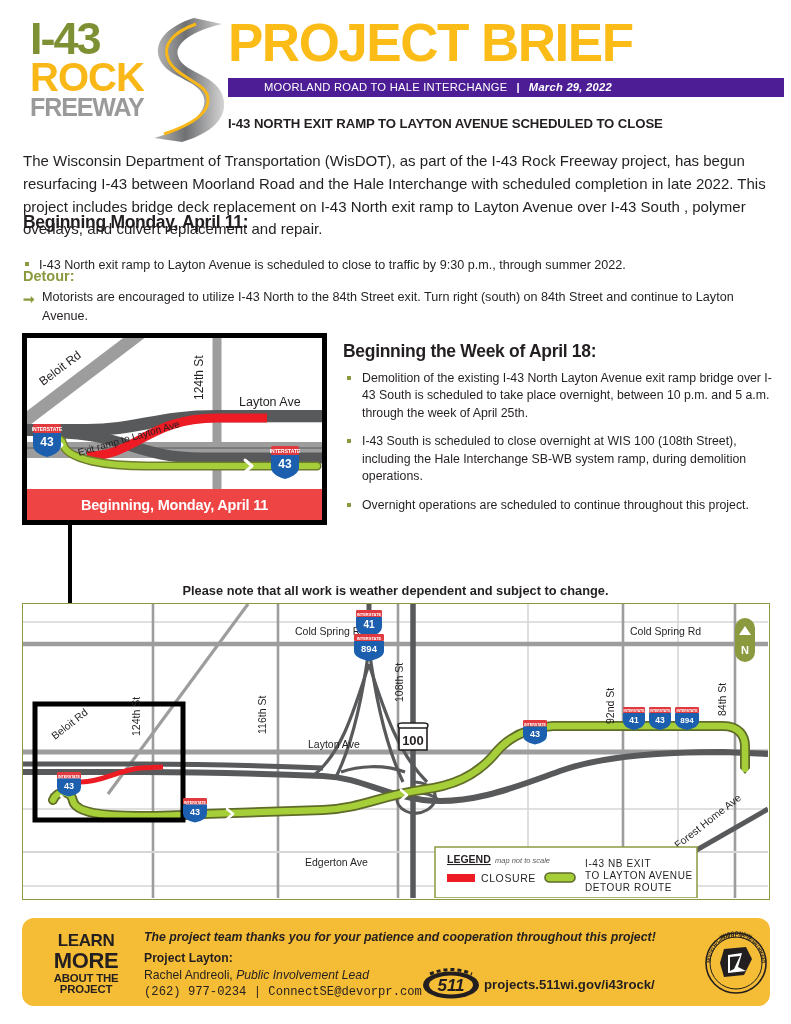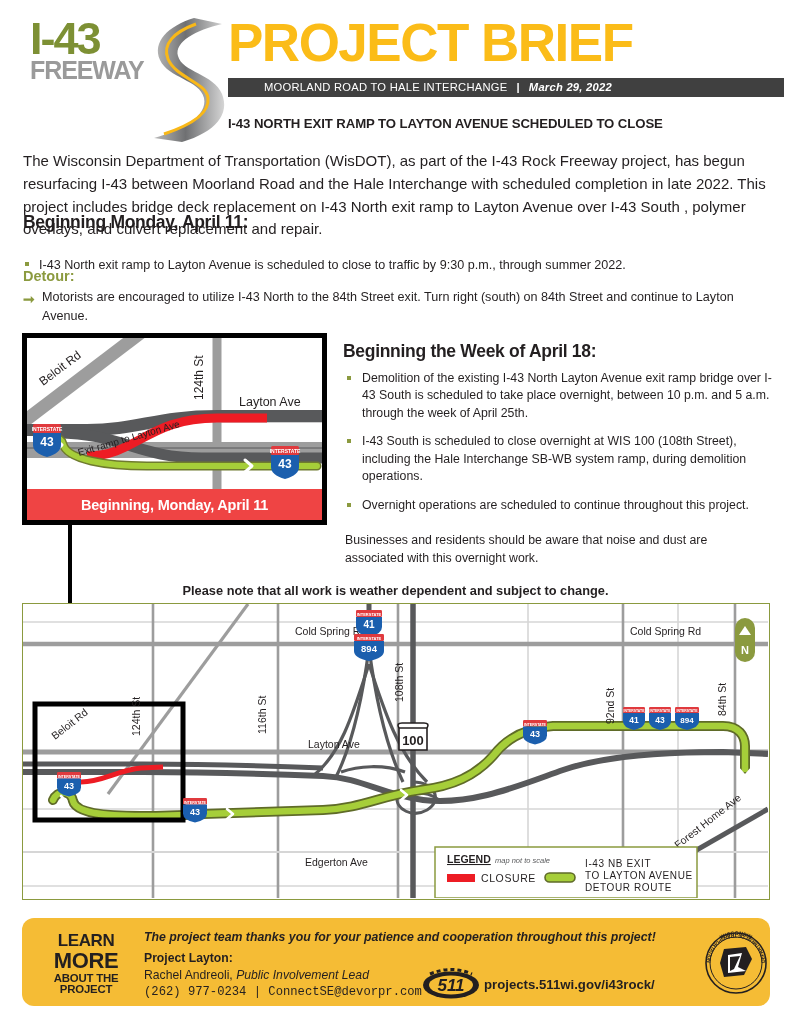--- a/index.html
+++ b/index.html
@@ -30,21 +30,21 @@
   }
   .logo-road { position: absolute; left: 120px; top: 2px; }
 
   .title-main {
     position: absolute; left: 228px; top: 16px;
     font-size: 53px; font-weight: bold; letter-spacing: -1.5px;
     color: #fbbc18; line-height: 1;
   }
   .subbar {
     position: absolute; left: 228px; top: 78px; width: 556px; height: 19px;
-    background: #404040;
+    background: #4c1d95;
   }
   .subbar-inner {
     position: absolute; left: 36px; top: 3px;
     font-size: 11.2px; letter-spacing: 0.25px; color: #ffffff;
   }
   .subbar-inner .sep { padding: 0 9px; font-weight: bold; }
   .subbar-inner .date { font-style: italic; font-weight: bold; }
   .headline {
     position: absolute; left: 228px; top: 116px;
     font-size: 13.2px; font-weight: bold; letter-spacing: -0.1px; color: #231f20;
@@ -161,20 +161,21 @@
             <stop offset="0.45" stop-color="#6f7072"></stop>
             <stop offset="1" stop-color="#d5d5d5"></stop>
           </linearGradient>
         </defs>
         <path d="M56 2 C30 10 14 26 22 44 C30 62 62 64 66 82 C70 100 44 114 16 122
                  L44 126 C78 116 92 98 84 78 C76 58 44 56 40 40 C36 26 58 14 84 8 Z" fill="url(#rdg)"></path>
         <path d="M58 8 C36 16 24 28 30 43 C38 62 68 66 70 82 C72 99 50 110 26 118" fill="none" stroke="#f9b818" stroke-width="3"></path>
       </svg>
       <div class="logo-text">
         <div class="logo-i43">I-43</div>
+        <div class="logo-rock">ROCK</div>
         <div class="logo-freeway">FREEWAY</div>
       </div>
     </div>
 
     <div class="title-main">PROJECT BRIEF</div>
 
     <div class="subbar">
       <div class="subbar-inner">
         <span>MOORLAND ROAD TO HALE INTERCHANGE</span><span class="sep">|</span><span class="date">March 29, 2022</span>
       </div>
@@ -244,21 +245,20 @@
     </svg>
     <div class="inset-caption">Beginning, Monday, April 11</div>
   </div>
 
   <div class="h-sec h-april18">Beginning the Week of April 18:</div>
   <ul class="bullets b-april18">
     <li>Demolition of the existing I-43 North Layton Avenue exit ramp bridge over I-43 South is scheduled to take place overnight, between 10 p.m. and 5 a.m. through the week of April 25th.</li>
     <li>I-43 South is scheduled to close overnight at WIS 100 (108th Street), including the Hale Interchange SB-WB system ramp, during demolition operations.</li>
     <li>Overnight operations are scheduled to continue throughout this project.</li>
   </ul>
-  <div class="para-noise">Businesses and residents should be aware that noise and dust are associated with this overnight work.</div>
 
   <div class="weather-note">Please note that all work is weather dependent and subject to change.</div>
 
   <div class="mainmap">
     <svg width="745" height="294" viewBox="0 0 745 294">
       <rect x="0" y="0" width="745" height="294" fill="#ffffff"></rect>
 
       <g stroke="#d6d6d6" stroke-width="1.6" fill="none">
         <line x1="130" y1="0" x2="130" y2="294"></line>
         <line x1="255" y1="0" x2="255" y2="294"></line>

